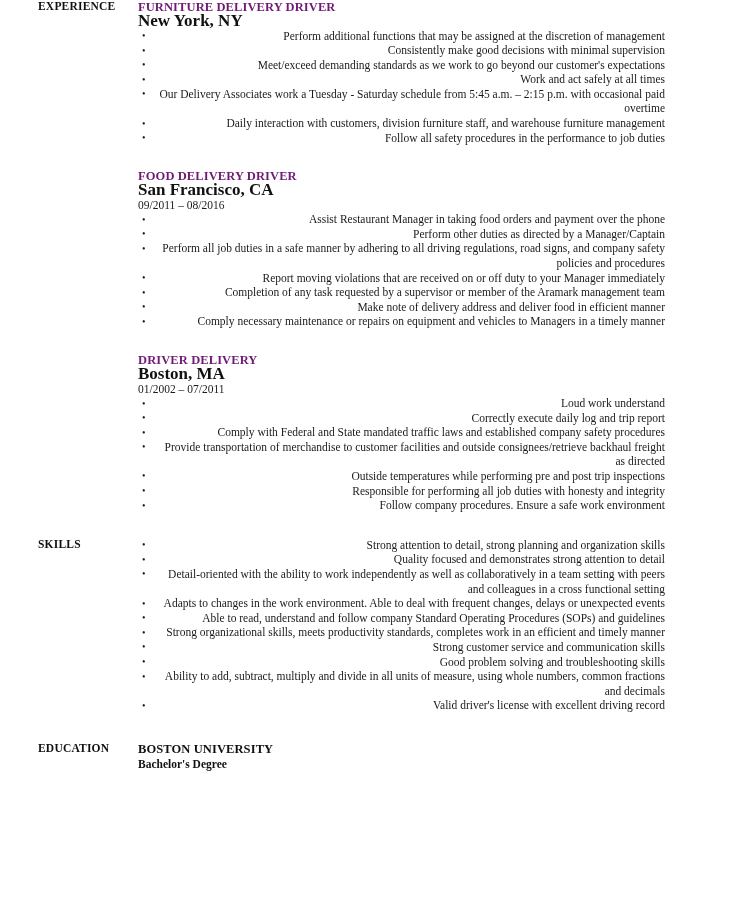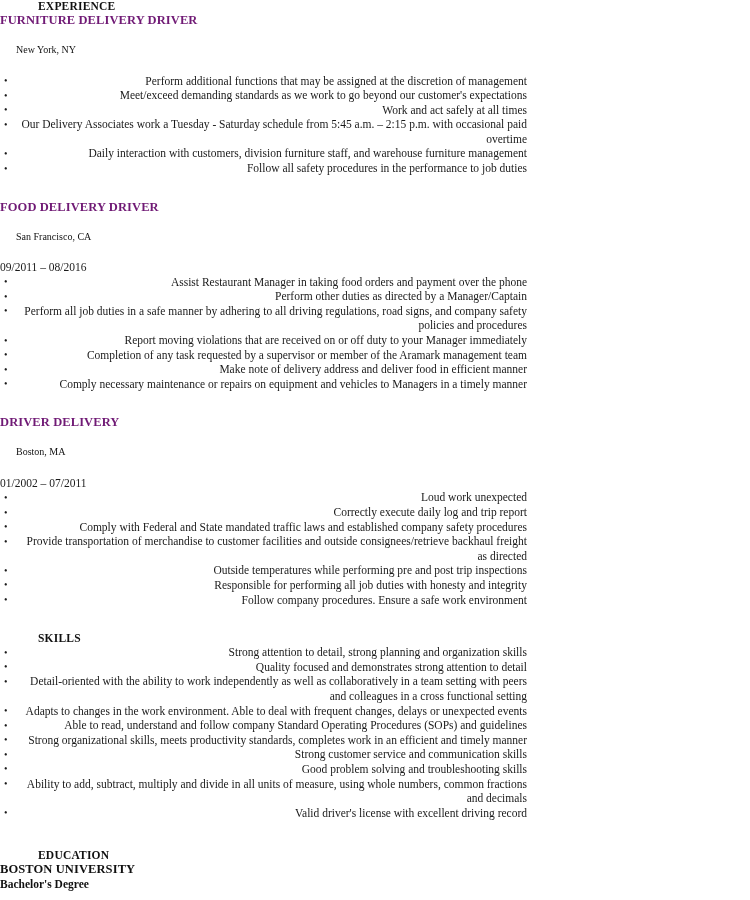--- a/index.html
+++ b/index.html
@@ -24,21 +24,20 @@
     background: #fff;
     box-sizing: border-box;
   }
 
   
   .section {
     display: flex;
     align-items: flex-start;
     width: 750px;
     box-sizing: border-box;
-    flex-direction: column;
   }
 
   .label-col {
     width: 138px;
     min-width: 138px;
     padding-left: 38px;
     box-sizing: border-box;
     font-weight: bold;
     font-size: 11.5px;
     letter-spacing: 0.2px;
@@ -58,25 +57,25 @@
 
   .job-title {
     font-weight: bold;
     font-size: 12.5px;
     line-height: 14px;
     letter-spacing: 0.1px;
     color: #701a75;
     margin: 0;
   }
   .job-location {
-    font-weight: normal;
-    font-size: 10px;
+    font-weight: bold;
+    font-size: 17px;
     line-height: 14.5px;
     color: #111;
-    margin: 16px;
+    margin: 0;
   }
   .job-dates {
     font-weight: normal;
     font-size: 11.5px;
     line-height: 14.5px;
     color: #1a1a1a;
     margin: 0;
   }
 
   
@@ -136,20 +135,21 @@
   <div class="section" id="experience-section">
     <div class="label-col">EXPERIENCE</div>
 
     <div class="content-col">
 
       <div class="job">
         <div class="job-title">FURNITURE DELIVERY DRIVER</div>
         <div class="job-location">New York, NY</div>
         <ul class="bullets bullets-gap">
           <li>Perform additional functions that may be assigned at the discretion of management</li>
+          <li>Consistently make good decisions with minimal supervision</li>
           <li>Meet/exceed demanding standards as we work to go beyond our customer's expectations</li>
           <li>Work and act safely at all times</li>
           <li>Our Delivery Associates work a Tuesday - Saturday schedule from 5:45 a.m. – 2:15 p.m. with occasional paid overtime</li>
           <li>Daily interaction with customers, division furniture staff, and warehouse furniture management</li>
           <li>Follow all safety procedures in the performance to job duties</li>
         </ul>
       </div>
 
       <div class="job">
         <div class="job-title">FOOD DELIVERY DRIVER</div>
@@ -164,21 +164,21 @@
           <li>Make note of delivery address and deliver food in efficient manner</li>
           <li>Comply necessary maintenance or repairs on equipment and vehicles to Managers in a timely manner</li>
         </ul>
       </div>
 
       <div class="job">
         <div class="job-title">DRIVER DELIVERY</div>
         <div class="job-location">Boston, MA</div>
         <div class="job-dates">01/2002 – 07/2011</div>
         <ul class="bullets bullets-gap">
-          <li>Loud work unexpected</li>
+          <li>Loud work understand</li>
           <li>Correctly execute daily log and trip report</li>
           <li>Comply with Federal and State mandated traffic laws and established company safety procedures</li>
           <li>Provide transportation of merchandise to customer facilities and outside consignees/retrieve backhaul freight as directed</li>
           <li>Outside temperatures while performing pre and post trip inspections</li>
           <li>Responsible for performing all job duties with honesty and integrity</li>
           <li>Follow company procedures. Ensure a safe work environment</li>
         </ul>
       </div>
 
     </div>

